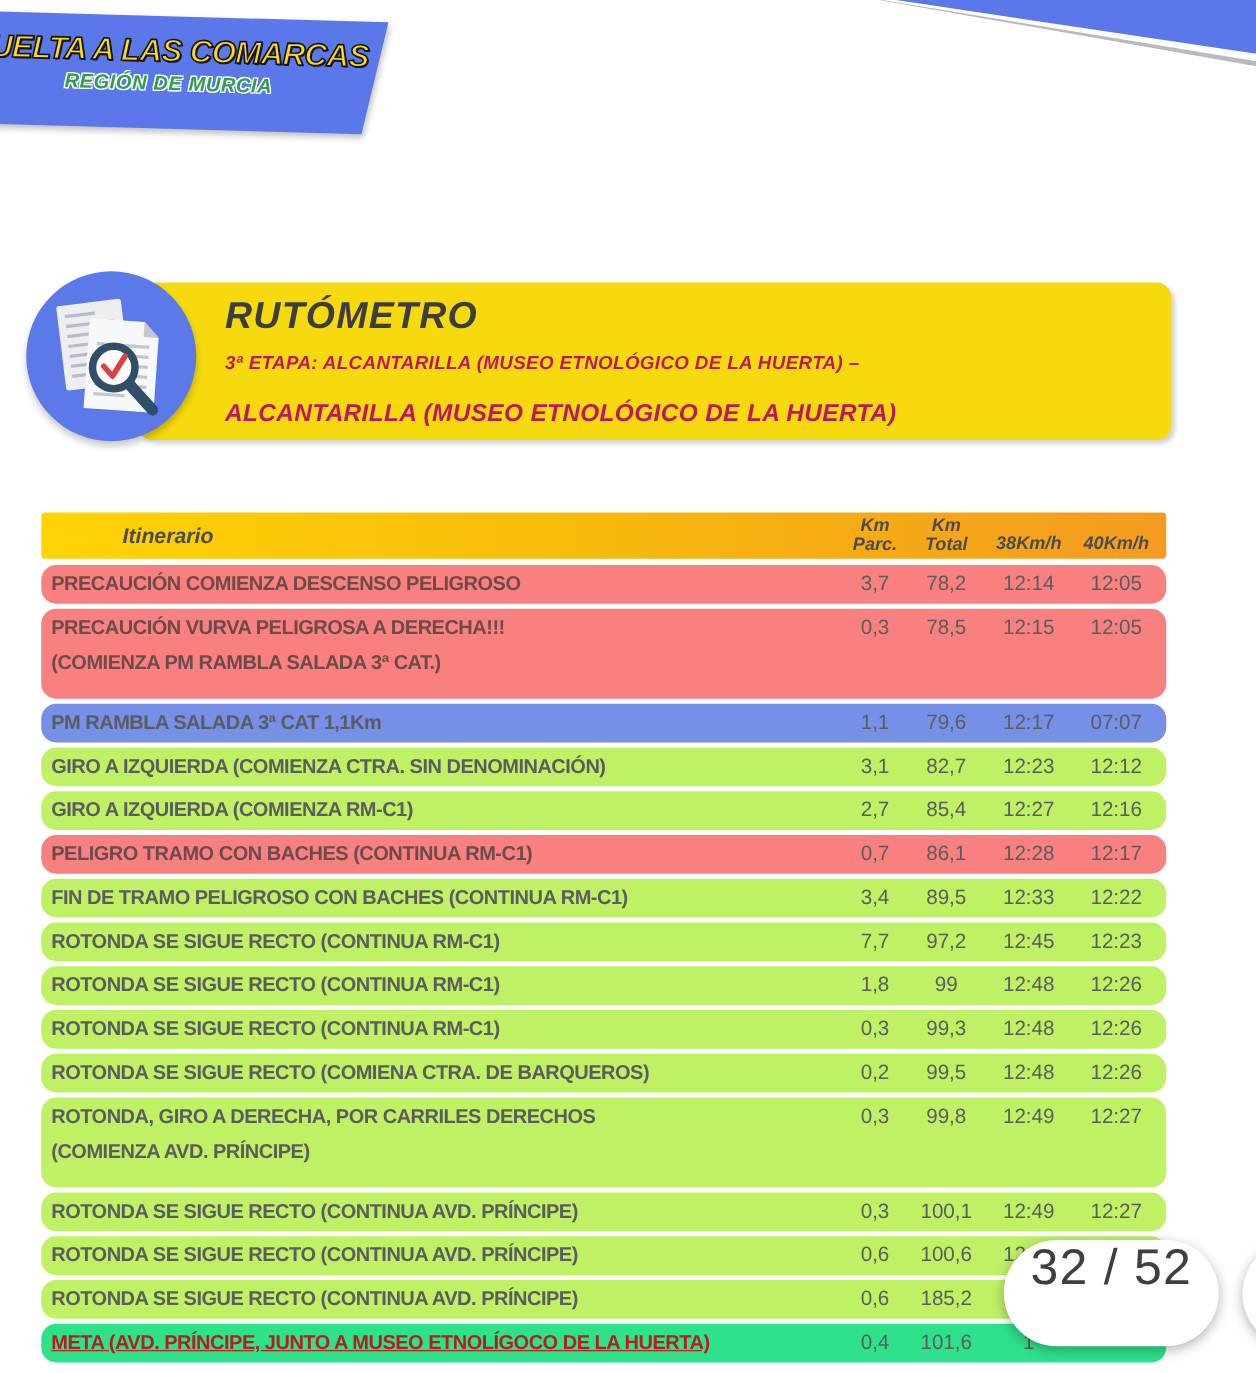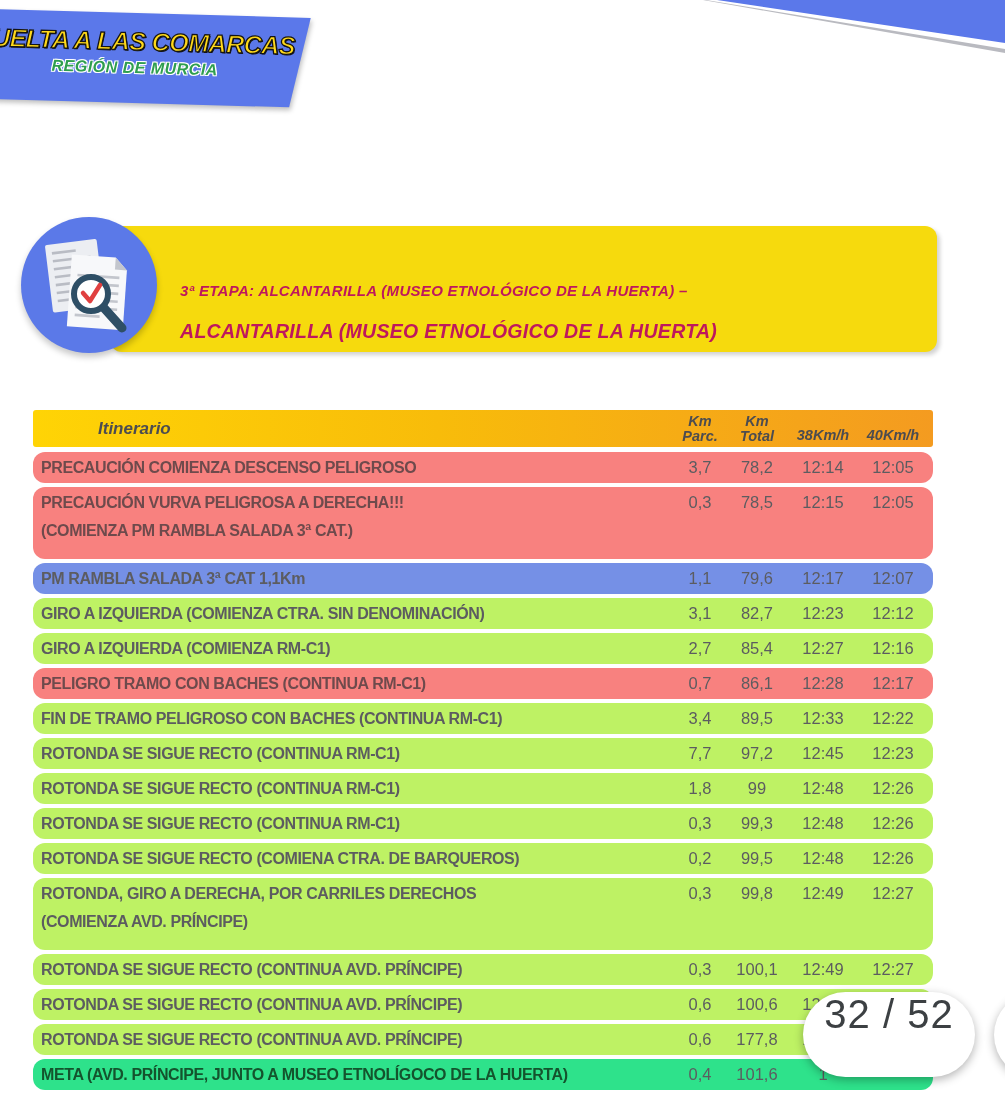--- a/index.html
+++ b/index.html
@@ -55,21 +55,21 @@
   .row.two{height:72px;}
   .row .t{position:absolute;left:8px;top:0;line-height:31px;font-size:16px;font-weight:bold;
         color:#5c5c60;letter-spacing:-0.4px;white-space:nowrap;}
   .row .t2{top:28px;}
   .cell{position:absolute;top:0;line-height:31px;font-size:16.5px;color:#5c5c60;text-align:center;}
   .row.danger{background:#f8817f;}
   .row.info{background:#bef264;}
   .row.prime{background:#7590e6;}
   .row.finish{background:#2ee28b;}
   .row.danger .t{color:#6e4a4c;}
-  .row.finish .t{color:#14532d;}
+  .row.finish .t{color:#b91c1c;text-decoration:underline;}
 
   
   .pill{position:absolute;left:803px;top:992px;width:172px;height:85px;border-radius:43px;
         background:#fff;box-shadow:0 3px 10px rgba(0,0,0,.3);z-index:10;
         display:flex;justify-content:center;}
   .pill span{font-size:40px;color:#3c4043;letter-spacing:1px;}
   .fab{position:absolute;left:994px;top:992px;width:96px;height:86px;border-radius:43px;
         background:#fff;box-shadow:0 3px 10px rgba(0,0,0,.3);z-index:10;}
 </style>
 </head>
@@ -84,20 +84,21 @@
   </div>
 
   <div class="logo">
     <div class="logo-inner">
       <div class="logo-title">VUELTA A LAS COMARCAS</div>
       <div class="logo-sub">REGIÓN DE MURCIA</div>
     </div>
   </div>
 
   <div class="banner">
+    <div class="banner-title">RUTÓMETRO</div>
     <div class="banner-sub1">3ª ETAPA: ALCANTARILLA (MUSEO ETNOLÓGICO DE LA HUERTA) –</div>
     <div class="banner-sub2">ALCANTARILLA (MUSEO ETNOLÓGICO DE LA HUERTA)</div>
   </div>
 
   <div class="icon-circle">
     <svg viewBox="0 0 136 136" width="136" height="136">
       <g transform="rotate(-7 60 60)">
         <rect x="28" y="24" width="52" height="68" rx="2" fill="#eceef2"></rect>
         <g stroke="#b9bcc4" stroke-width="2.6">
           <line x1="34" y1="33" x2="58" y2="33"></line>
@@ -157,21 +158,21 @@
       <span class="cell c2">78,5</span>
       <span class="cell c3">12:15</span>
       <span class="cell c4">12:05</span>
     </div>
         <div class="row prime">
       <span class="t">PM RAMBLA SALADA 3ª CAT 1,1Km</span>
 
       <span class="cell c1">1,1</span>
       <span class="cell c2">79,6</span>
       <span class="cell c3">12:17</span>
-      <span class="cell c4">12:07</span>
+      <span class="cell c4">07:07</span>
     </div>
         <div class="row info">
       <span class="t">GIRO A IZQUIERDA (COMIENZA CTRA. SIN DENOMINACIÓN)</span>
 
       <span class="cell c1">3,1</span>
       <span class="cell c2">82,7</span>
       <span class="cell c3">12:23</span>
       <span class="cell c4">12:12</span>
     </div>
         <div class="row info">
@@ -251,21 +252,21 @@
 
       <span class="cell c1">0,6</span>
       <span class="cell c2">100,6</span>
       <span class="cell c3">12:50</span>
       <span class="cell c4">12:28</span>
     </div>
         <div class="row info">
       <span class="t">ROTONDA SE SIGUE RECTO (CONTINUA AVD. PRÍNCIPE)</span>
 
       <span class="cell c1">0,6</span>
-      <span class="cell c2">177,8</span>
+      <span class="cell c2">185,2</span>
       <span class="cell c3">12:50</span>
       <span class="cell c4">12:28</span>
     </div>
         <div class="row finish">
       <span class="t">META (AVD. PRÍNCIPE, JUNTO A MUSEO ETNOLÍGOCO DE LA HUERTA)</span>
 
       <span class="cell c1">0,4</span>
       <span class="cell c2">101,6</span>
       <span class="cell c3">1</span>
       <span class="cell c4"></span>

